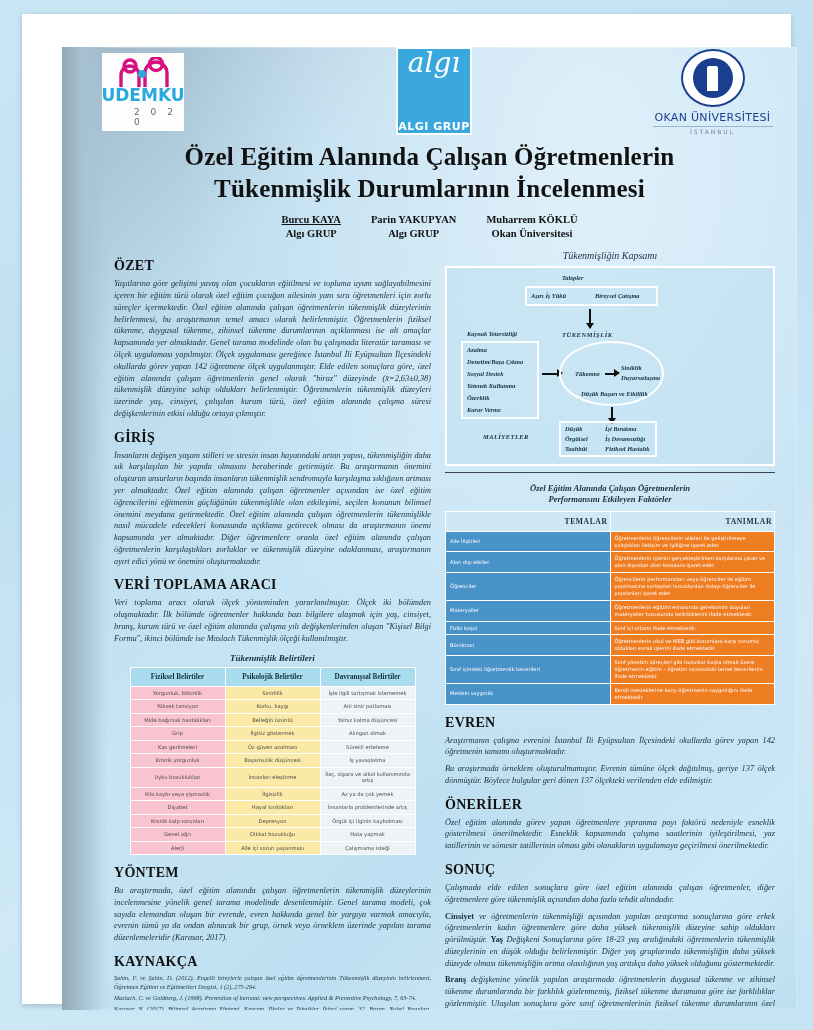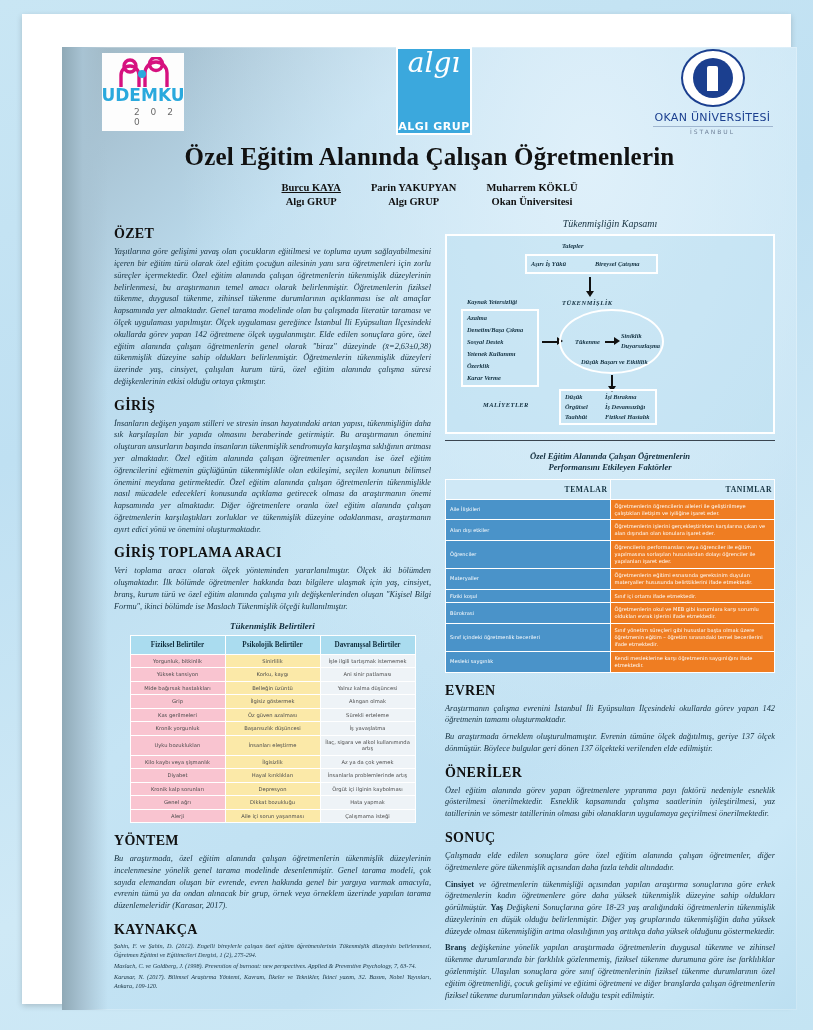--- a/index.html
+++ b/index.html
@@ -142,20 +142,21 @@
             </div>
       </div>
       <span class="okan-name">OKAN ÜNİVERSİTESİ</span>
       <div class="okan-rule"></div>
       <span class="okan-sub">İSTANBUL</span>
     </div>
   </div>
 
   <div class="title">
     <div>Özel Eğitim Alanında Çalışan Öğretmenlerin</div>
+    <div>Tükenmişlik Durumlarının İncelenmesi</div>
   </div>
 
   <div class="authors">
     <div class="author lead">
       <span class="nm">Burcu KAYA</span>
       <span>Algı GRUP</span>
     </div>
     <div class="author">
       <span class="nm">Parin YAKUPYAN</span>
       <span>Algı GRUP</span>
@@ -169,21 +170,21 @@
   <div class="cols">
 
     <div class="col-l">
 
       <h2 class="sec">ÖZET</h2>
       <p class="body">Yaşıtlarına göre gelişimi yavaş olan çocukların eğitilmesi ve topluma uyum sağlayabilmesini içeren bir eğitim türü olarak özel eğitim çocuğun ailesinin yanı sıra öğretmenleri için zorlu süreçler içermektedir. Özel eğitim alanında çalışan öğretmenlerin tükenmişlik düzeylerinin belirlenmesi, bu araştırmanın temel amacı olarak belirlenmiştir. Öğretmenlerin fiziksel tükenme, duygusal tükenme, zihinsel tükenme durumlarının açıklanması ise alt amaçlar kapsamında yer almaktadır. Genel tarama modelinde olan bu çalışmada literatür taraması ve ölçek uygulaması yapılmıştır. Ölçek uygulaması gereğince İstanbul İli Eyüpsultan İlçesindeki okullarda görev yapan 142 öğretmene ölçek uygulanmıştır. Elde edilen sonuçlara göre, özel eğitim alanında çalışan öğretmenlerin genel olarak "biraz" düzeyinde (x̄=2,63±0,38) tükenmişlik düzeyine sahip oldukları belirlenmiştir. Öğretmenlerin tükenmişlik düzeyleri üzerinde yaş, cinsiyet, çalışılan kurum türü, özel eğitim alanında çalışma süresi değişkenlerinin etkisi olduğu ortaya çıkmıştır.</p>
 
       <h2 class="sec">GİRİŞ</h2>
       <p class="body">İnsanların değişen yaşam stilleri ve stresin insan hayatındaki artan yapısı, tükenmişliğin daha sık karşılaşılan bir yapıda olmasını beraberinde getirmiştir. Bu araştırmanın önemini oluşturan unsurların başında insanların tükenmişlik sendromuyla karşılaşma sıklığının artması yer almaktadır. Özel eğitim alanında çalışan öğretmenler açısından ise özel eğitim öğrencilerini eğitmenin güçlüğünün tükenmişlikle olan etkileşimi, seçilen konunun bilimsel önemini meydana getirmektedir. Özel eğitim alanında çalışan öğretmenlerin tükenmişlikle nasıl mücadele edecekleri konusunda açıklama getirecek olması da araştırmanın önemi kapsamında yer almaktadır. Diğer öğretmenlere oranla özel eğitim alanında çalışan öğretmenlerin karşılaştıkları zorluklar ve tükenmişlik düzeyine odaklanması, araştırmanın ayırt edici yönü ve önemini oluşturmaktadır.</p>
 
-      <h2 class="sec">GİRİŞ TOPLAMA ARACI</h2>
+      <h2 class="sec">VERİ TOPLAMA ARACI</h2>
       <p class="body">Veri toplama aracı olarak ölçek yönteminden yararlanılmıştır. Ölçek iki bölümden oluşmaktadır. İlk bölümde öğretmenler hakkında bazı bilgilere ulaşmak için yaş, cinsiyet, branş, kurum türü ve özel eğitim alanında çalışma yılı değişkenlerinden oluşan "Kişisel Bilgi Formu", ikinci bölümde ise Maslach Tükenmişlik ölçeği kullanılmıştır.</p>
 
       <div class="tbl-cap">Tükenmişlik Belirtileri</div>
       <table class="sym">
         <thead>
               <tr>
           <th>Fiziksel Belirtiler</th>
           <th>Psikolojik Belirtiler</th>
           <th>Davranışsal Belirtiler</th>
         </tr>

